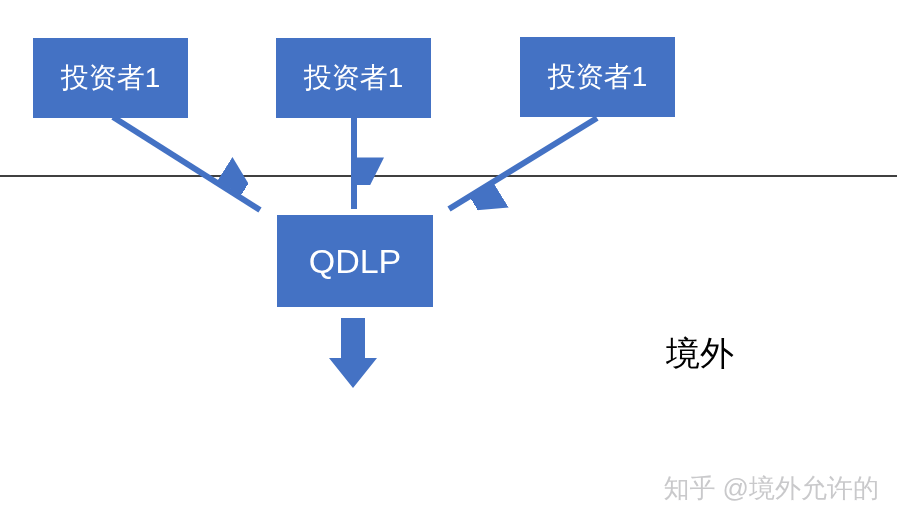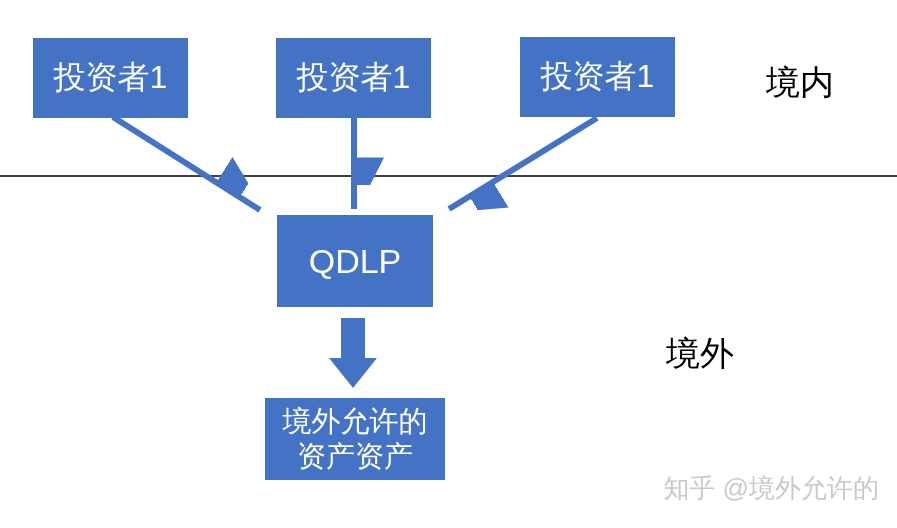--- a/index.html
+++ b/index.html
@@ -31,21 +31,21 @@
     display: flex;
     align-items: center;
     justify-content: center;
     text-align: center;
     z-index: 2;
     box-sizing: border-box;
   }
   .node-investor {
     width: 155px;
     height: 80px;
-    font-size: 32px;
+    font-size: 28px;
     text-align: center;
   }
   .node-investor-1 { left: 33px;  top: 38px; }
   .node-investor-2 { left: 276px; top: 38px; }
   .node-investor-3 { left: 520px; top: 37px; }
   .node-qdlp {
     left: 277px;
     top: 215px;
     width: 156px;
     height: 92px;
@@ -112,24 +112,19 @@
   </div>
 
   <div class="node node-investor node-investor-3">
     <span>投资者1</span>
   </div>
 
   <div class="node node-qdlp">
     <span>QDLP</span>
   </div>
 
-  <div class="node node-assets">
-    <span>境外允许的</span>
-    <span>资产资产</span>
-  </div>
 
-  <div class="region-label region-domestic">境内</div>
 
   <div class="region-label region-overseas">境外</div>
 
   <div class="watermark">知乎 @境外允许的</div>
 
 </div>
 
 </body></html>

